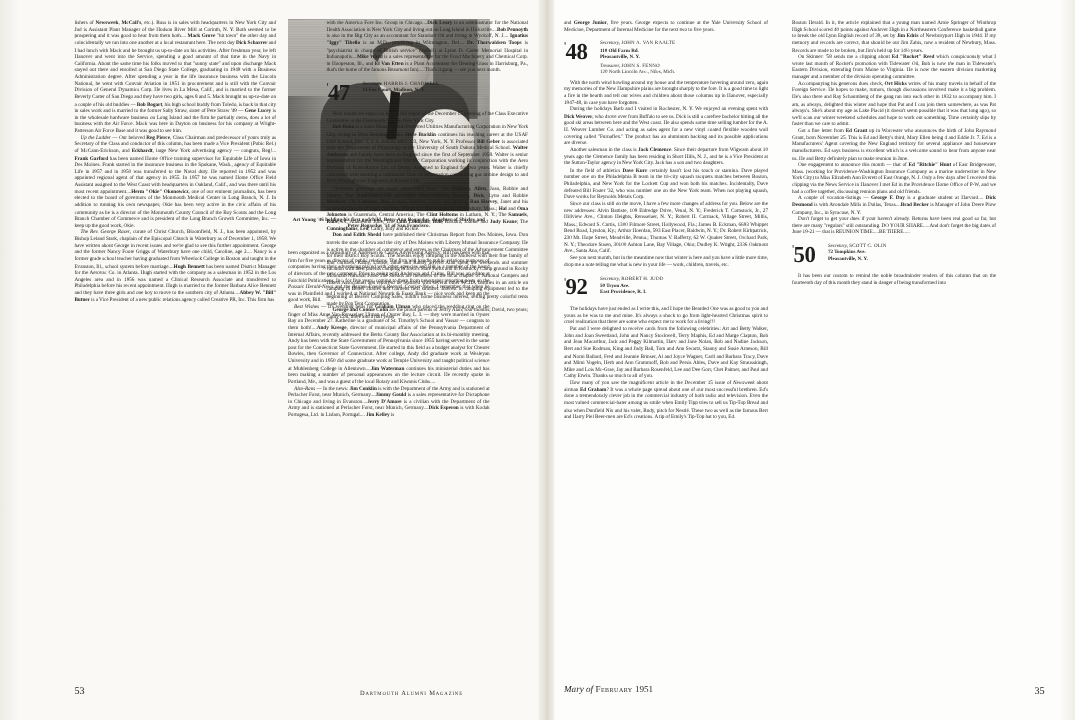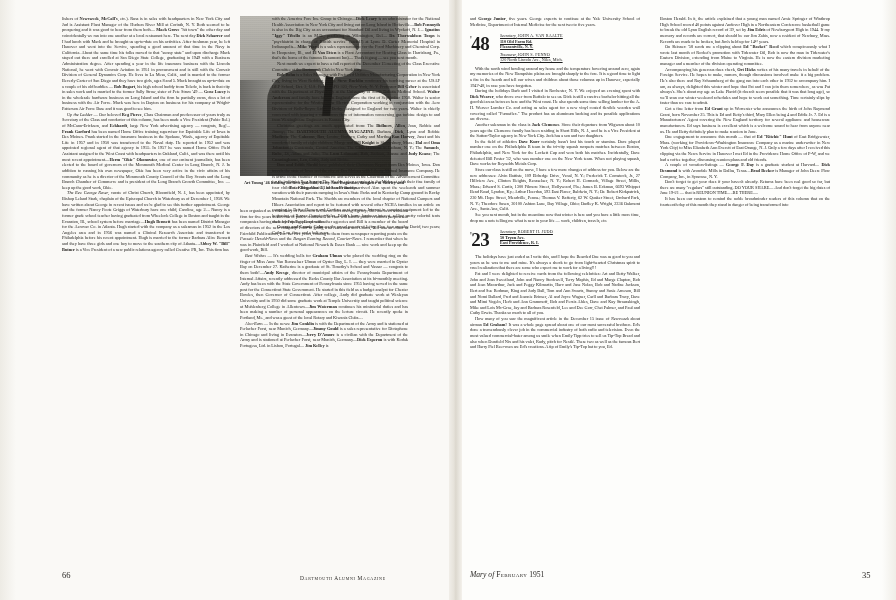--- a/index.html
+++ b/index.html
@@ -40,21 +40,21 @@
     letter-spacing:-0.02px;
     word-spacing:-0.1px;
     color:#23211e;
   }
   .col p.noind{text-indent:0;}
   .col p + p{margin-top:0;}
   b{font-weight:700;}
   i{font-style:italic;}
 
   
-  .classhead{position:relative;margin:6px 0 3px 0;min-height:22px;text-decoration:underline;}
+  .classhead{position:relative;margin:6px 0 3px 0;min-height:22px;}
   .classhead .yr{
     position:absolute;left:0;top:-3px;
     font-size:19px;line-height:19px;font-weight:700;
     font-family:"Liberation Serif","DejaVu Serif",serif;
     letter-spacing:-0.5px;
   }
   .classhead .yr .tick{font-size:10px;vertical-align:super;font-weight:400;}
   .classhead .officers{margin-left:30px;}
   .officers .line{font-size:4.2px;line-height:5.3px;}
   .officers .role{font-style:italic;}
@@ -176,20 +176,32 @@
   <div class="cols" style="left:272px;top:16px;width:0;"></div>
 
   <div class="cols" style="left:272px;top:16px;width:0;"></div>
 
   <div class="cols" style="left:272px;top:16px;width:0;"></div>
 
   <div style="position:absolute;left:272px;top:16px;width:168px;">
     <div class="col" style="width:168px;">
       <p class="noind">with the America Fore Ins. Group in Chicago....<b>Dick Leary</b> is an administrator for the National Health Association in New York City and living out on Long Island in Hicksville....<b>Bob Pennoyth</b> is also in the Big City as an accountant for Standard Oil and living in Wyckoff, N. J.... <b>Ignatius "Iggy" Tibello</b> is an M.D., practicing in Wilmington, Del.... <b>Dr. Thorwaldsen Toops</b> is "psychiatrist in charge of British service" (awful!) at Lyme D. Carter Memorial Hospital in Indianapolis....<b>Mike Ward</b> is a sales representative for the Food Machinery and Chemical Corp. in Hoopeston, Ill., and <b>El Van Etten</b> is a Plant Accountant for Heating Glass in Harrisburg, Pa., that's the home of the famous Beaumont Inn).... That's it gang — see you next month.</p>
 
+      <div class="classhead">
+        <div class="yr">
+          <span class="tick">'</span><span>47</span>
+        </div>
+        <div class="officers">
+          <div class="blk">
+            <div class="line"><span class="role">Secretary,</span>
+              <span class="nm">HARRIS J. CHADWELL</span></div>
+            <div class="line addr">13 Fox Court, Madison, N. J.</div>
+          </div>
+        </div>
+      </div>
 
       <p>Next month we expect to have a full report of the December 15 meeting of the Class Executive Committee at the Dartmouth Club in New York City.</p>
       <p><b>Bob Bohn</b> is a Sales Manager with Preferred Utilities Manufacturing Corporation in New York City, living in West Redding, Conn. <b>Steve Bucklin</b> continues his teaching career at the USAF DEP School, Det. 3, U.S. Forces APO 323, New York, N. Y. Professor <b>Bill Geber</b> is associated with the Department of Physiology at the University of South Dakota Medical School. <b>Walter Anderson</b> and family have been in England since the first of September 1958. Walter is senior representative for the Westinghouse Electric Corporation working in conjunction with the Aero Division of Rolls-Royce Ltd. of Derby. Assigned to England for two years. Walter is chiefly concerned with insuring a continuous flow of information concerning gas turbine design to and from Westinghouse Engineers in Kansas City.</p>
       <p>Christmas greetings are much appreciated from: The <b>Bidlners</b>, <b>Allen</b>, Joan, Robbie and Jimmy; The <b>DARTMOUTH ALUMNI MAGAZINE</b>; Barbara, <b>Dick</b>, Lynn and Robbie <b>Madisen</b>; The <b>Cahoons</b>, <b>Ros</b>, Louise, Barbara, Cathy and Martha; <b>Ran Harvey</b>, Janet and his wonderful family of eight children; Marge and <b>Bill Knight</b> in Shrewsbury, Mass.; <b>Hal</b> and <b>Oma Johnston</b> is Guatemala, Central America; The <b>Clint Holtoms</b> in Latham, N. Y.; The <b>Samuels</b>, <b>Rube</b>, Di, Adam and Julie; The <b>Lum Lohmans</b>; <b>Bob</b>, Barbara, Joanne and <b>Judy Keane</b>; The <b>Cunninghams</b>, <b>Leo</b>, Cathy, Judy and Rickie.</p>
       <p><b>Don and Edith Shedd</b> have published their Christmas Report from Des Moines, Iowa. Don travels the state of Iowa and the city of Des Moines with Liberty Mutual Insurance Company. He is active in the chamber of commerce and serves as the Chairman of the Advancement Committee for their district Boy Scouts. The Shedds enjoy camping in the Midwest with their fine family of four children. Kathy, Louise, Janie and Randy arrived Alan spent the weekends and summer vacation with their parents camping in Iowa's State Parks and in Kentucky Camp ground in Rocky Mountain National Park. The Shedds are members of the local chapter of National Campers and Hikers Association and report to be featured with several other NCHA families in an article on camping in Better Homes and Gardens next summer. Interest in camping equipment led to the beginning of Beaver Camping Sales, Edith's home business interest, selling pretty colorful tents made by Pop Tent Corporation.</p>
       <p><b>George and Connie Cohn</b> are the proud parents of Jeffry Alan, four months; David, two years; Cathy Lou, three and a half years</p>
     </div>
   </div>
 
   <div style="position:absolute;left:470px;top:16px;width:170px;">
@@ -217,21 +229,21 @@
 
       <p>With the north wind howling around my house and the temperature hovering around zero, again my memories of the New Hampshire plains are brought sharply to the fore. It is a good time to light a fire in the hearth and tell our wives and children about those columns up in Hanover, especially 1947-48, in case you have forgotten.</p>
       <p>During the holidays Barb and I visited in Rochester, N. Y. We enjoyed an evening spent with <b>Dick Weaver</b>, who drove over from Buffalo to see us. Dick is still a carefree bachelor hitting all the good ski areas between here and the West coast. He also spends some time selling lumber for the A. H. Weaver Lumber Co. and acting as sales agent for a new vinyl coated flexible wooden wall covering called "Furnaflex." The product has an aluminum backing and its possible applications are diverse.</p>
       <p>Another salesman in the class is <b>Jack Clemence</b>. Since their departure from Wigwam about 10 years ago the Clemence family has been residing in Short Hills, N. J., and he is a Vice President at the Sutton-Taylor agency in New York City. Jack has a son and two daughters.</p>
       <p>In the field of athletics <b>Dave Kurr</b> certainly hasn't lost his touch or stamina. Dave played number one on the Philadelphia B team in the tri-city squash racquets matches between Boston, Philadelphia, and New York for the Lockett Cup and won both his matches. Incidentally, Dave defeated Bill Foster '32, who was number one on the New York team. When not playing squash, Dave works for Reynolds Metals Corp.</p>
       <p>Since our class is still on the move, I have a few more changes of address for you. Below are the new addresses: Alvin Battiste, 109 Eldredge Drive, Venal, N. Y.; Frederick T. Comstock, Jr., 27 Hillview Ave., Clinton Heights, Rensselaer, N. Y.; Robert H. Cormack, Village Street, Millis, Mass.; Edward S. Curtis, 1300 Filmore Street, Hollywood, Fla.; James B. Eckman, 6693 Whippet Bend Road, Lyndon, Ky.; Arthur Hoerdan, 593 East Placer, Baldwin, N. Y.; Dr. Robert Kirkpatrick, 230 Mt. Hope Street, Meadville, Penna.; Thomas V. Rafferty, 62 W. Quaker Street, Orchard Park, N. Y.; Theodore Susen, 30100 Ashton Lane, Bay Village, Ohio; Dudley K. Wright, 2336 Oakmont Ave., Santa Ana, Calif.</p>
       <p>See you next month, but in the meantime now that winter is here and you have a little more time, drop me a note telling me what is new in your life — work, children, travels, etc.</p>
 
       <div class="classhead">
         <div class="yr">
-          <span class="tick">'</span><span>23</span>
+          <span class="tick">'</span><span>92</span>
         </div>
         <div class="officers">
           <div class="blk">
             <div class="line"><span class="role">Secretary,</span>
               <span class="nm">ROBERT H. JUDD</span></div>
             <div class="line addr">50 Tryon Ave.</div>
             <div class="line addr">East Providence, R. I.</div>
           </div>
         </div>
       </div>
@@ -245,26 +257,39 @@
   <div style="position:absolute;left:660px;top:16px;width:170px;">
     <div class="col" style="width:170px;">
       <p class="noind">Boston Herald. In it, the article explained that a young man named Arnie Springer of Winthrop High School scored 40 points against Andover High in a Northeastern Conference basketball game to break the old Lynn English record of 39, set by <b>Jim Edris</b> of Newburyport High in 1944. If my memory and records are correct, that should be our Jim Zabis, now a resident of Newbury, Mass. Records are made to be broken, but Jim's held up for 14½ years.</p>
       <p>On Skinner: '58 sends me a clipping about <b>Ed "Rocket" Reed</b> which conspicuously what I wrote last month of Rocket's promotion with Tidewater Oil, Bob is now <i>the</i> man in Tidewater's Eastern Division, extending from Maine to Virginia. He is now the eastern division marketing manager and a member of the division operating committee.</p>
       <p>Accompanying his generous dues check, <b>Ort Hicks</b> writes of his many travels in behalf of the Foreign Service. He hopes to make, rumors, though discussions involved make it a big problem. He's also there and Ray Schaumberg of the gang ran into each other in 1932 to accompany him. I am, as always, delighted this winter and hope that Pat and I can join them somewhere, as was Pat always's. She's about my age as Lake Placid (it doesn't seem possible that it was that long ago), so we'll scan our winter weekend schedules and hope to work out something. Time certainly slips by faster than we care to admit.</p>
       <p>Got a fine letter from <b>Ed Grant</b> up in Worcester who announces the birth of John Raymond Grant, born November 25. This is Ed and Betty's third, Mary Ellen being 4 and Eddie Jr. 7. Ed is a Manufacturers' Agent covering the New England territory for several appliance and houseware manufacturers. Ed says business is excellent which is a welcome sound to hear from anyone near us. He and Betty definitely plan to make reunion in June.</p>
       <p>One engagement to announce this month — that of <b>Ed "Ritchie" Hunt</b> of East Bridgewater, Mass. (working for Providence-Washington Insurance Company as a marine underwriter in New York City) to Miss Elizabeth Ann Everett of East Orange, N. J. Only a few days after I received this clipping via the News Service in Hanover I met Ed in the Providence Home Office of P-W, and we had a coffee together, discussing reunion plans and old friends.</p>
       <p>A couple of vocation-listings — <b>George F. Day</b> is a graduate student at Harvard.... <b>Dick Desmond</b> is with Avondale Mills in Dallas, Texas....<b>Brad Becker</b> is Manager of John Deere Plow Company, Inc., in Syracuse, N. Y.</p>
       <p>Don't forget to get your dues if your haven't already. Returns have been real good so far, but there are many "regulars" still outstanding. DO YOUR SHARE.....And don't forget the big dates of June 19-21 — that is REUNION TIME.....BE THERE.....</p>
 
+      <div class="classhead">
+        <div class="yr">
+          <span class="tick">'</span><span>50</span>
+        </div>
+        <div class="officers">
+          <div class="blk">
+            <div class="line"><span class="role">Secretary,</span>
+              <span class="nm">SCOTT C. OLIN</span></div>
+            <div class="line addr">72 Tompkins Ave.</div>
+            <div class="line addr">Pleasantville, N. Y.</div>
+          </div>
+        </div>
+      </div>
 
       <p>It has been our custom to remind the noble broadminder readers of this column that on the fourteenth day of this month they stand in danger of being transformed into</p>
     </div>
   </div>
 
-  <div class="folio" style="left:62px;top:570px;">66</div>
+  <div class="folio" style="left:62px;top:570px;">53</div>
 
   <div class="mag-name" style="left:300px;top:575px;">Dartmouth Alumni Magazine</div>
 
   <div class="issue-line" style="left:470px;top:570px;">
     <i>Mary of</i>
     <span class="sc">February</span>
     <span>1951</span>
   </div>
 
   <div class="folio" style="left:862px;top:570px;">35</div>

